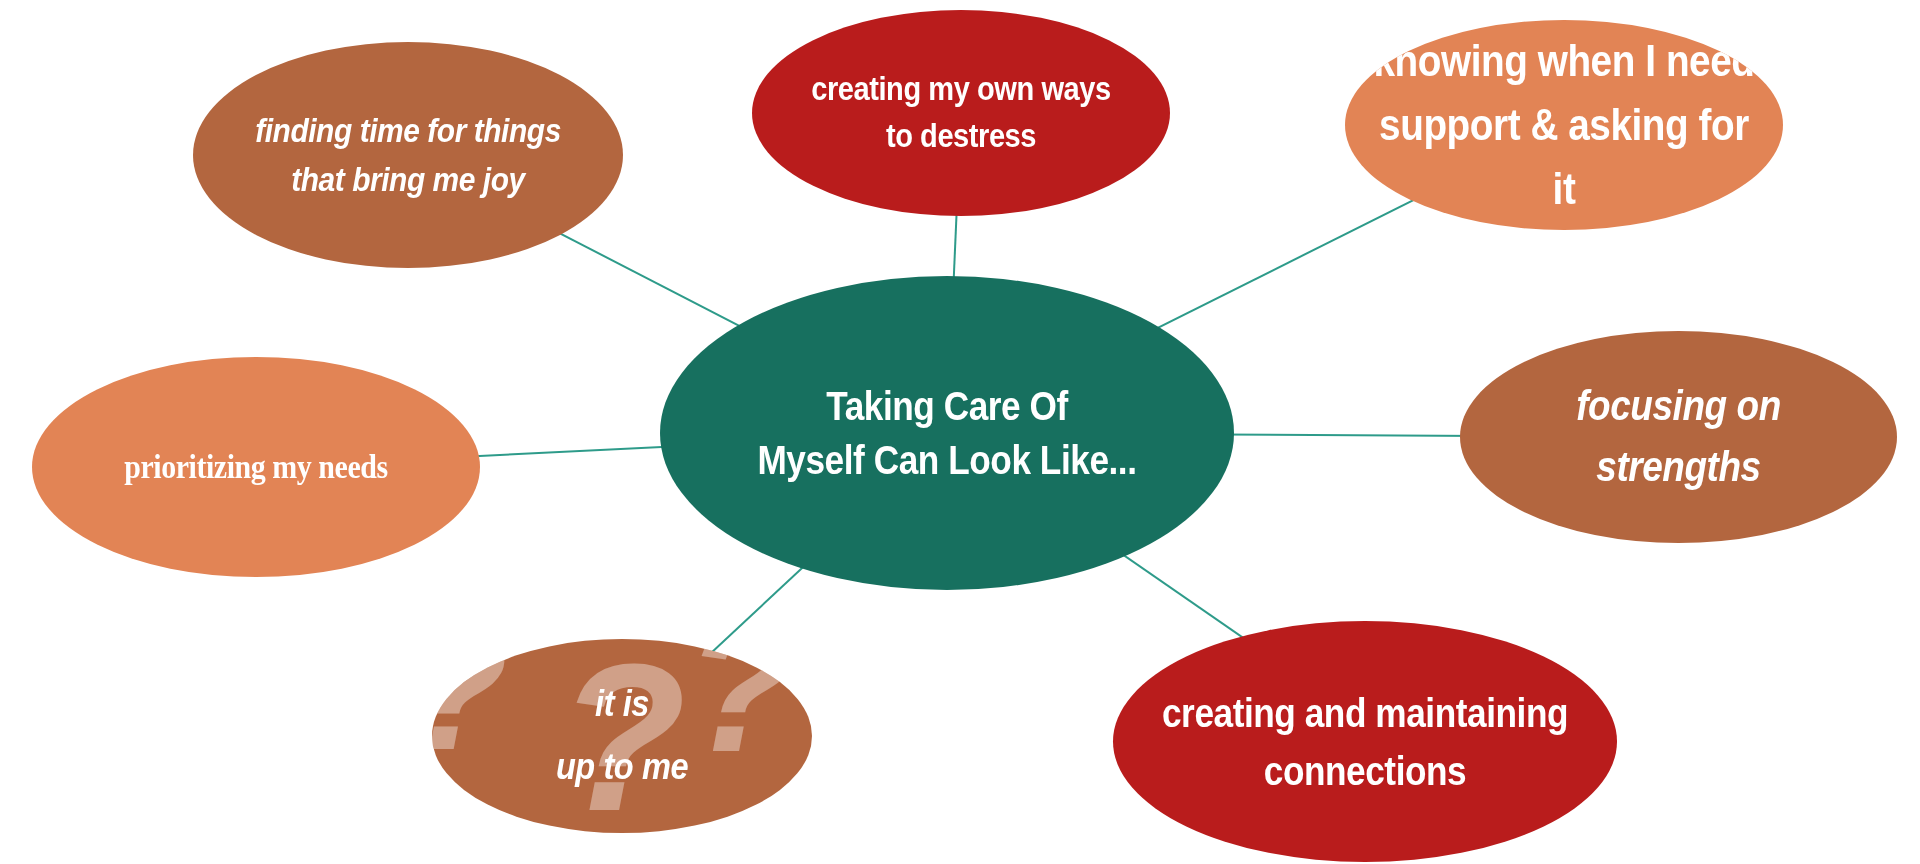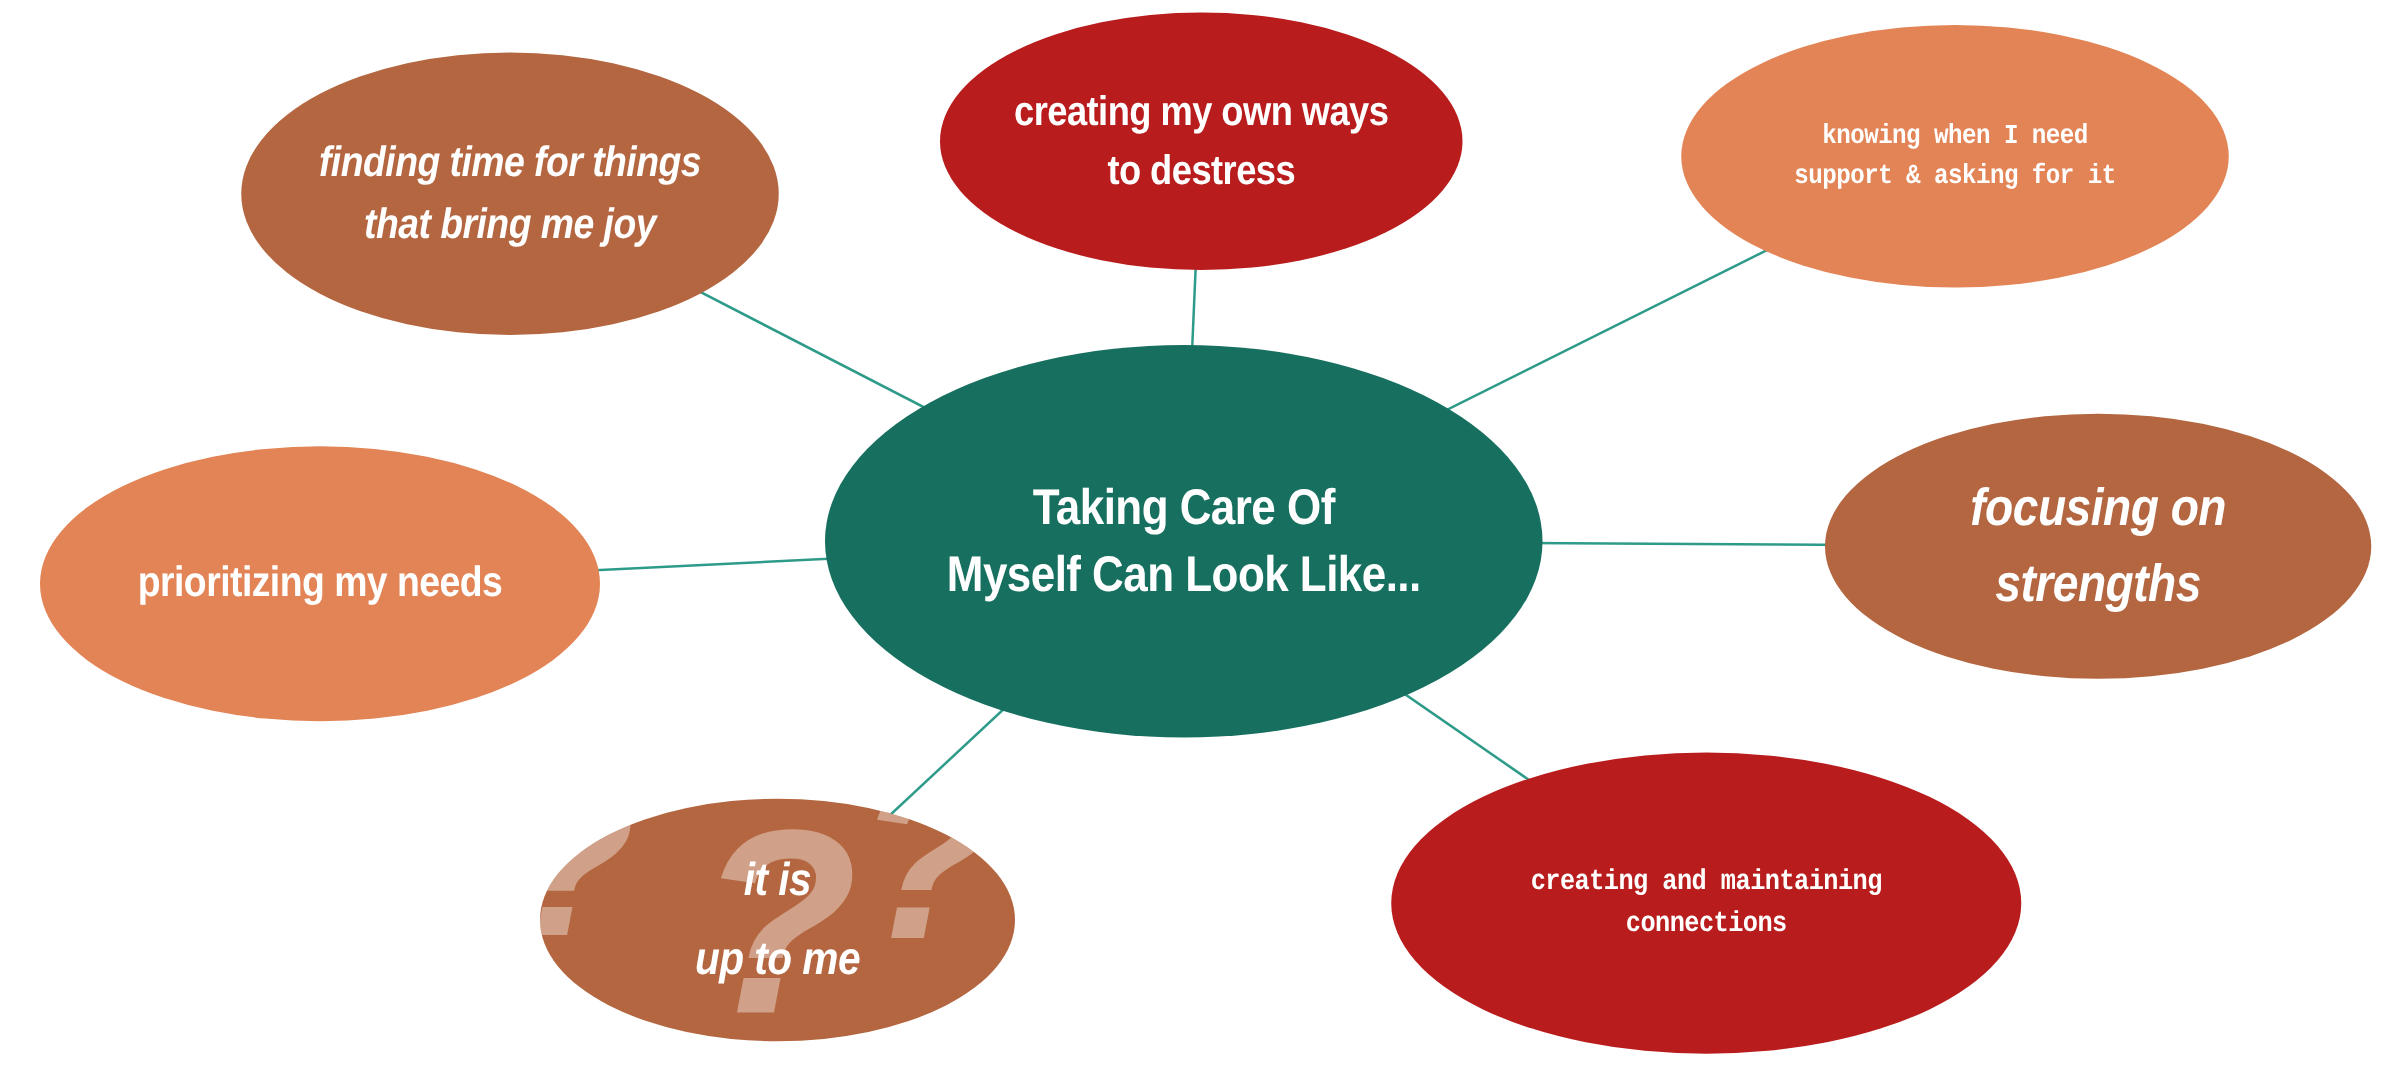--- a/index.html
+++ b/index.html
@@ -38,25 +38,25 @@
   
   .c-dark  {background:#17705F;}
   .c-teal  {background:#b91c1c;}
   .c-orange{background:#E28455;}
   .c-brown {background:#B3663F;font-style:italic;}
 
   
   #node-center      {left:660px; top:276px; width:574px; height:314px; font-size:40px; line-height:1.35;justify-content:flex-end;}
   #node-finding-time{left:193px; top:42px;  width:430px; height:226px; font-size:34px; line-height:1.45;}
   #node-destress    {left:752px; top:10px;  width:418px; height:206px; font-size:33px; line-height:1.42;}
-  #node-support     {left:1345px;top:20px;  width:438px; height:210px; font-size:22px; line-height:1.45;font-family:Liberation Mono, monospace;}
-  #node-prioritizing{left:32px;  top:357px; width:448px; height:220px; font-size:34px; line-height:1.4;}
+  #node-support     {left:1345px;top:20px;  width:438px; height:210px; font-size:44px; line-height:1.45;}
+  #node-prioritizing{left:32px;  top:357px; width:448px; height:220px; font-size:34px; line-height:1.4;font-family:Liberation Serif, serif;}
   #node-strengths   {left:1460px;top:331px; width:437px; height:212px; font-size:42px; line-height:1.45;text-align:center;}
   #node-up-to-me    {left:432px; top:639px; width:380px; height:194px; font-size:37px; line-height:1.7;}
-  #node-connections {left:1113px;top:602px; width:504px; height:241px; font-size:23px; line-height:1.45;font-family:Liberation Mono, monospace;}
+  #node-connections {left:1113px;top:621px; width:504px; height:241px; font-size:40px; line-height:1.45;}
 
   
   .qmark{
     position:absolute;
     color:rgba(255,255,255,0.38);
     font-weight:700;
     z-index:1;
     line-height:1;
     pointer-events:none;
   }

